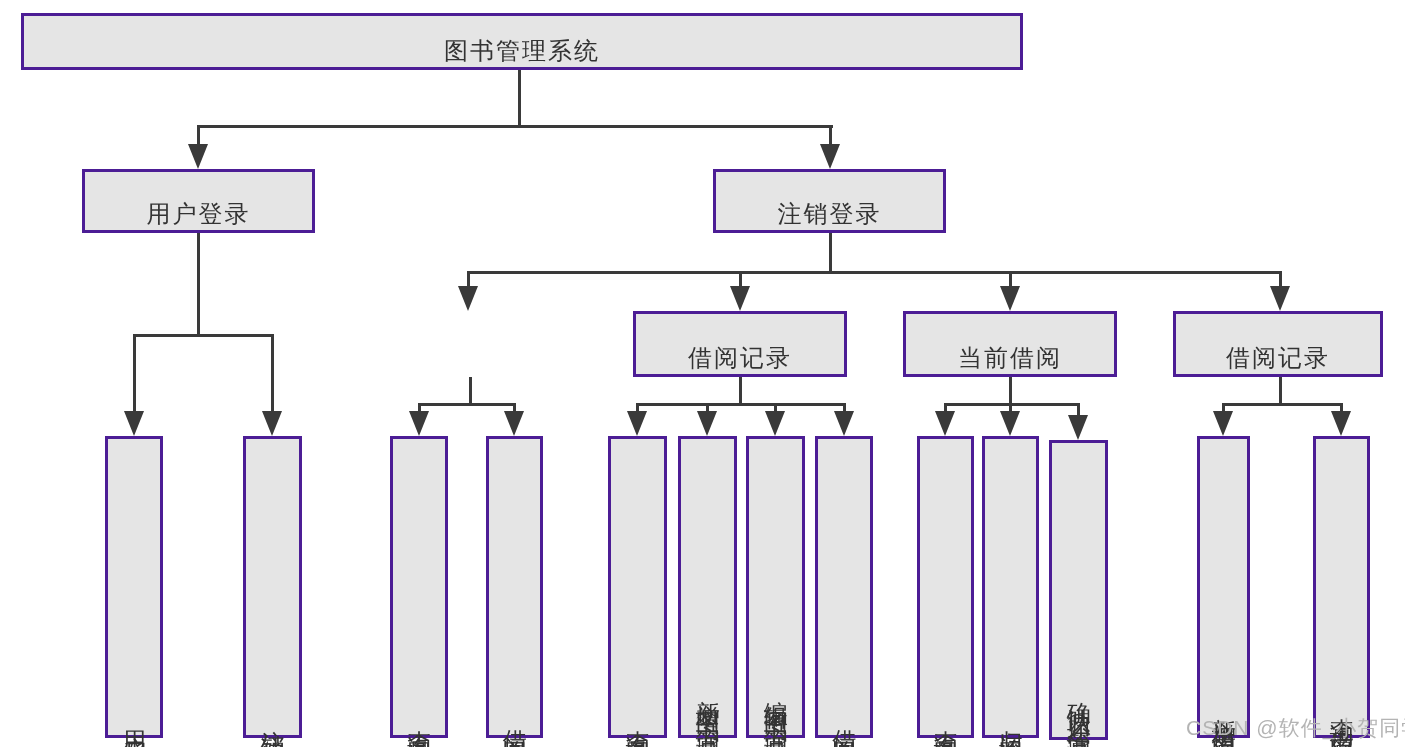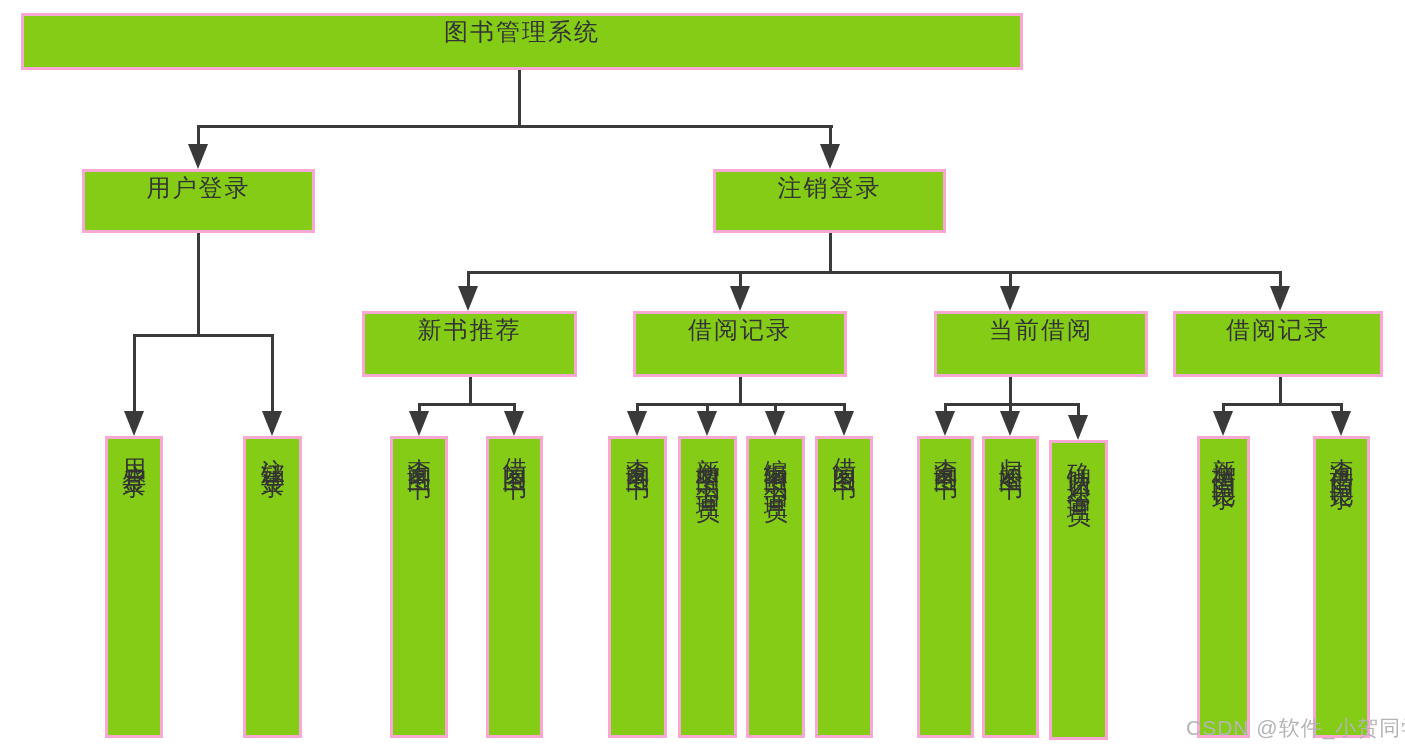--- a/index.html
+++ b/index.html
@@ -6,23 +6,23 @@
   .stage{
     position:relative;
     width:1405px;height:747px;
     background:#ffffff;
     font-family:"Liberation Sans","DejaVu Sans",sans-serif;
     overflow:hidden;
   }
   .box{
     position:absolute;
     box-sizing:border-box;
-    border:3px solid #f9a8d4;
-    background:#84cc16;
-    display:flex;align-items:flex-start;justify-content:center;
+    border:3px solid #4c1d95;
+    background:#e5e5e5;
+    display:flex;align-items:flex-end;justify-content:center;
     color:#333333;
     font-size:24px;
     letter-spacing:2px;
     text-align:center;
   }
   .vbox{font-size:0;}
   .vtext{
     writing-mode:vertical-rl;
     text-orientation:mixed;
     font-size:24px;
@@ -85,27 +85,24 @@
   <div class="hline" style="left:467px;top:271px;width:815px;"></div>
   <div class="vline" style="left:467px;top:271px;height:17px;"></div>
   <div class="arrowhead" style="left:458px;top:286px;"></div>
   <div class="vline" style="left:739px;top:271px;height:17px;"></div>
   <div class="arrowhead" style="left:730px;top:286px;"></div>
   <div class="vline" style="left:1009px;top:271px;height:17px;"></div>
   <div class="arrowhead" style="left:1000px;top:286px;"></div>
   <div class="vline" style="left:1279px;top:271px;height:17px;"></div>
   <div class="arrowhead" style="left:1270px;top:286px;"></div>
 
-  <div class="box" style="left:362px;top:311px;width:215px;height:66px;">
-    <span>新书推荐</span>
-  </div>
   <div class="box" style="left:633px;top:311px;width:214px;height:66px;">
     <span>借阅记录</span>
   </div>
-  <div class="box" style="left:934px;top:311px;width:214px;height:66px;">
+  <div class="box" style="left:903px;top:311px;width:214px;height:66px;">
     <span>当前借阅</span>
   </div>
   <div class="box" style="left:1173px;top:311px;width:210px;height:66px;">
     <span>借阅记录</span>
   </div>
 
   <div class="vline" style="left:469px;top:377px;height:29px;"></div>
   <div class="hline" style="left:418px;top:403px;width:98px;"></div>
   <div class="vline" style="left:418px;top:403px;height:12px;"></div>
   <div class="arrowhead" style="left:409px;top:411px;"></div>

